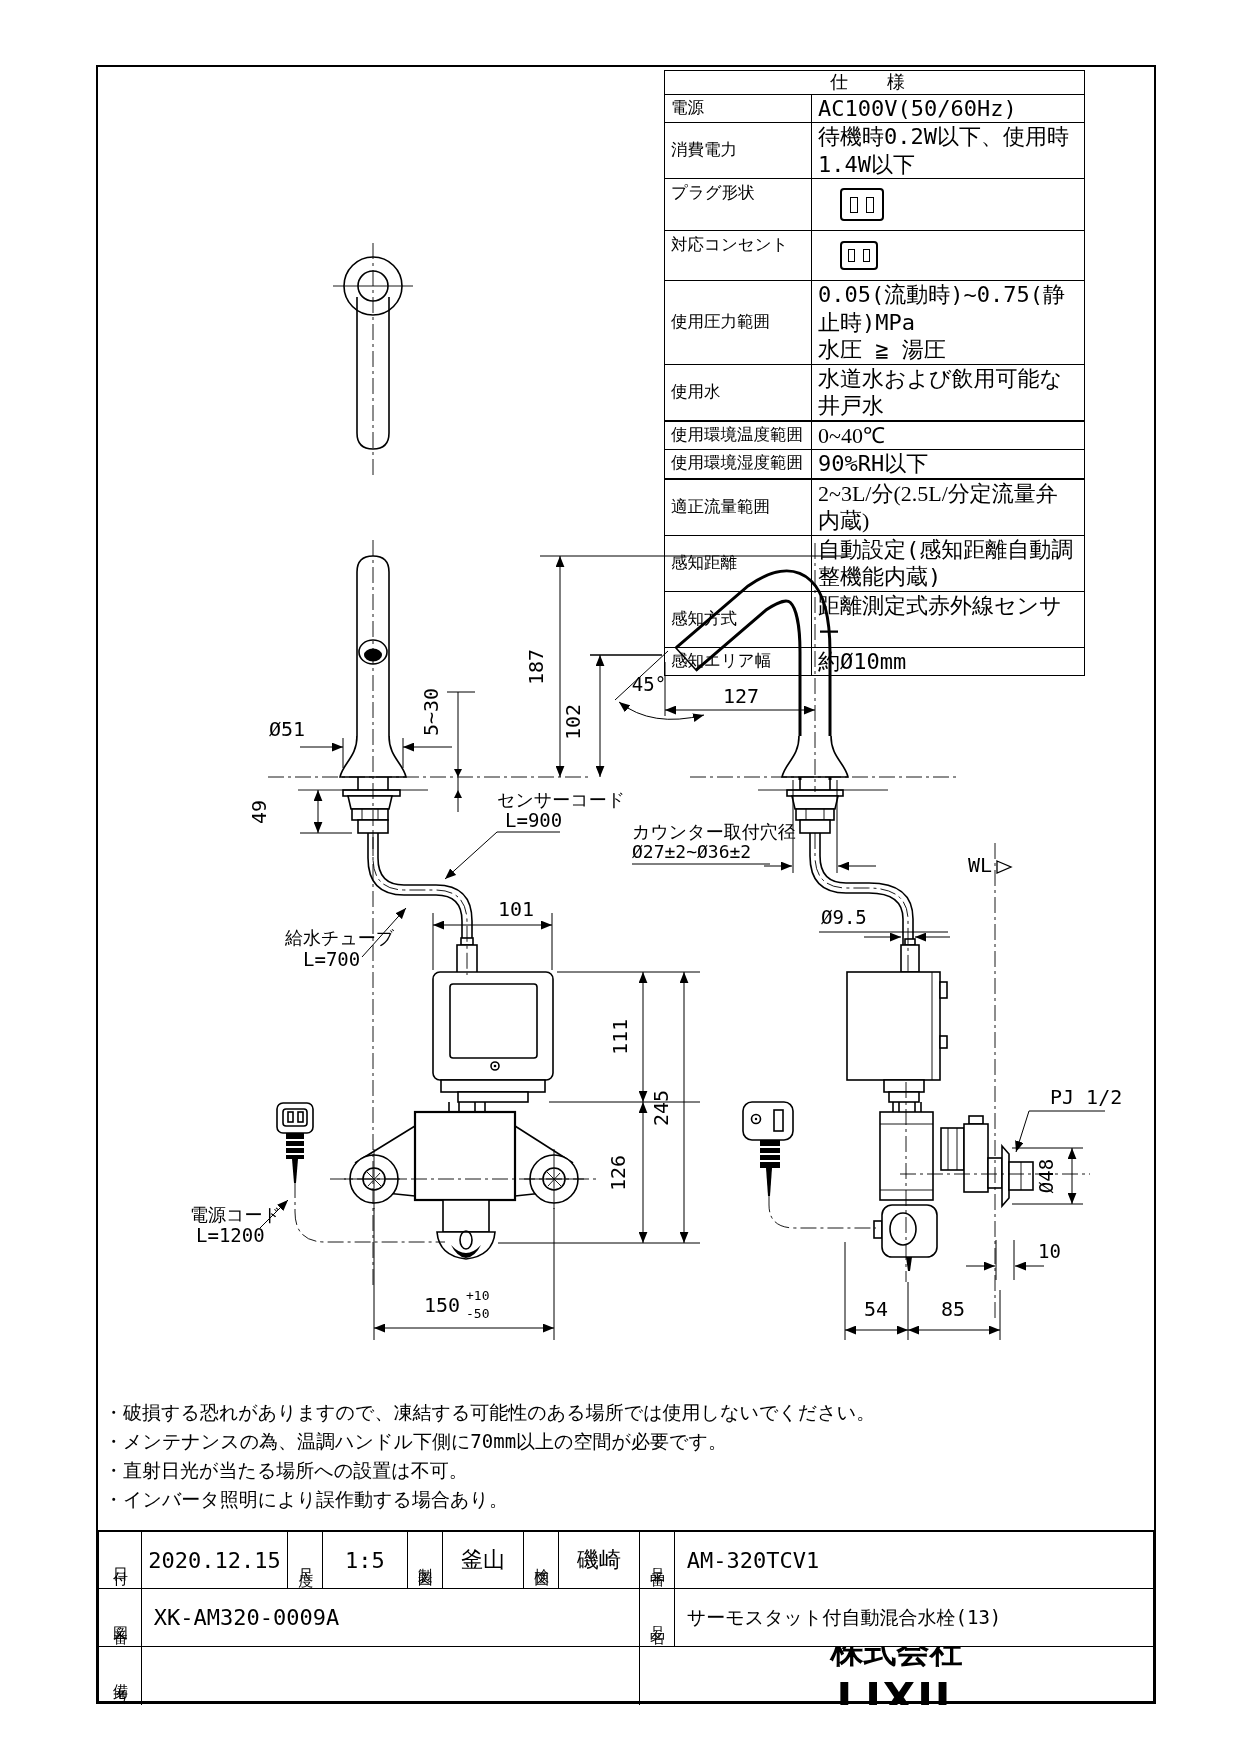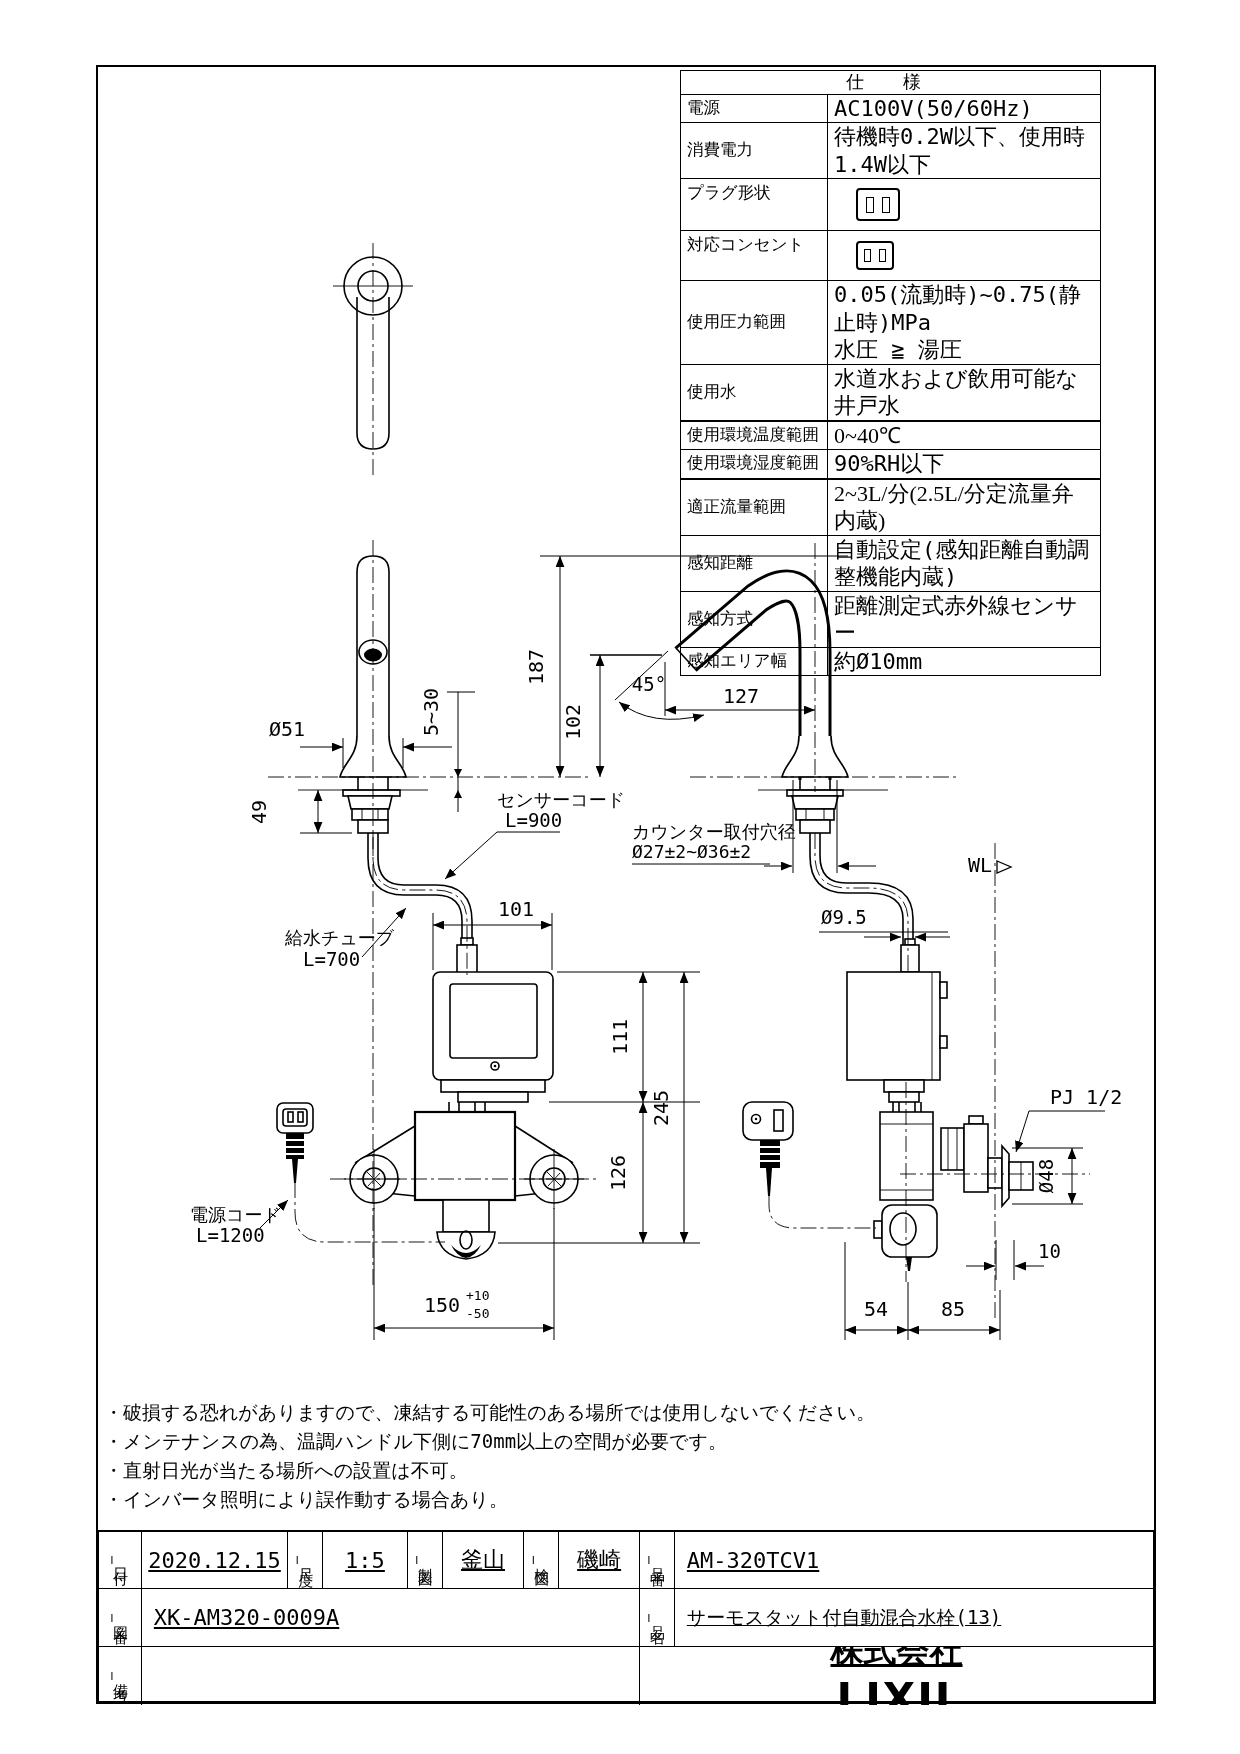--- a/index.html
+++ b/index.html
@@ -10,36 +10,36 @@
   svg .th{stroke-width:1;}
   svg .bd{stroke-width:2.2;}
   svg .fw{fill:#fff;}
   svg .cl{stroke:#000;fill:none;stroke-width:.9;stroke-dasharray:16 4 3 4;}
   svg .sol{stroke:#000;fill:none;stroke-width:.9;}
   svg text{fill:#000;font-family:"DejaVu Sans Mono","Liberation Sans",sans-serif;font-size:20px;}
   svg text.jp{font-size:18px;}
   svg text.sm{font-size:13px;}
   svg text.m19{font-size:19px;}
   
-  #spec{position:absolute;left:680px;top:70px;width:420px;border-collapse:collapse;table-layout:fixed;}
+  #spec{position:absolute;left:664px;top:70px;width:420px;border-collapse:collapse;table-layout:fixed;}
   #spec td,#spec th{border:1.4px solid #000;font-size:16.5px;font-weight:normal;
         padding:0 6px;overflow:hidden;white-space:pre-line;line-height:1.25;}
   #spec th{text-align:center;font-size:18px;letter-spacing:14px;}
   #spec td.v{font-size:22px;}
   #spec tr.hv td{border-top:2.6px solid #000;font-family:Liberation Serif, serif;}
   .plugicon{width:40px;height:29px;border:2px solid #000;border-radius:4px;margin:4px 0 4px 22px;
             display:flex;align-items:center;justify-content:center;gap:8px;}
   .plugicon i{display:block;width:6px;height:14px;border:1.6px solid #000;}
   .plugicon.small{width:34px;height:25px;}
   .plugicon.small i{width:5px;height:11px;}
   
   #notes{position:absolute;left:104px;top:1398px;width:940px;font-size:19px;line-height:29px;}
   
   #tb{position:absolute;left:97px;top:1530px;width:1058px;height:173px;border:2.4px solid #000;box-sizing:border-box;}
-  #tb .row{display:flex;box-sizing:border-box;text-decoration:underline;}
+  #tb .row{display:flex;box-sizing:border-box;}
   #tb .c{box-sizing:border-box;border-right:1.2px solid #000;border-bottom:1.2px solid #000;
          display:flex;align-items:center;overflow:hidden;}
   #tb .lab{writing-mode:vertical-rl;text-orientation:upright;justify-content:center;
            font-size:15px;letter-spacing:4px;padding:2px 0;}
   #tb .val{font-size:22px;padding-left:12px;}
   #tb .cen{justify-content:center;padding-left:0;}
   #tb .co{justify-content:center;font-weight:bold;flex-direction:column;}
   #tb .co .pfx{font-size:33px;font-weight:bold;}
   #tb .co .lix{font-size:42px;font-weight:900;letter-spacing:2px;margin-left:7px;font-family:"DejaVu Sans","Liberation Sans",sans-serif;}
 </style>

